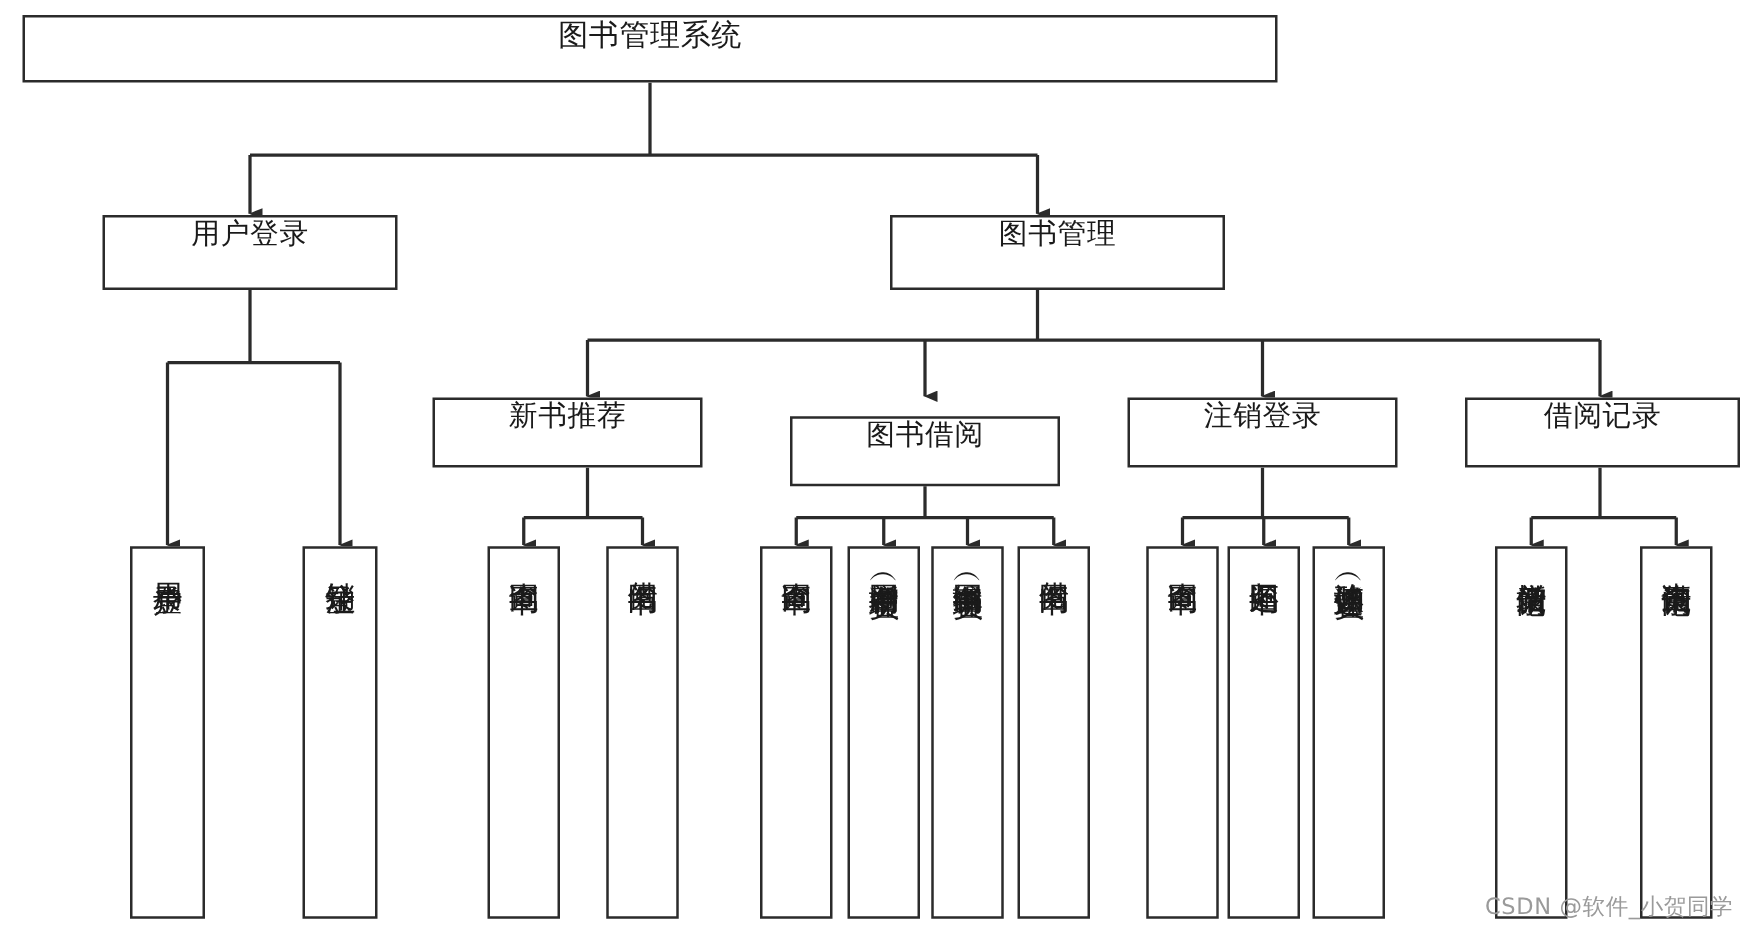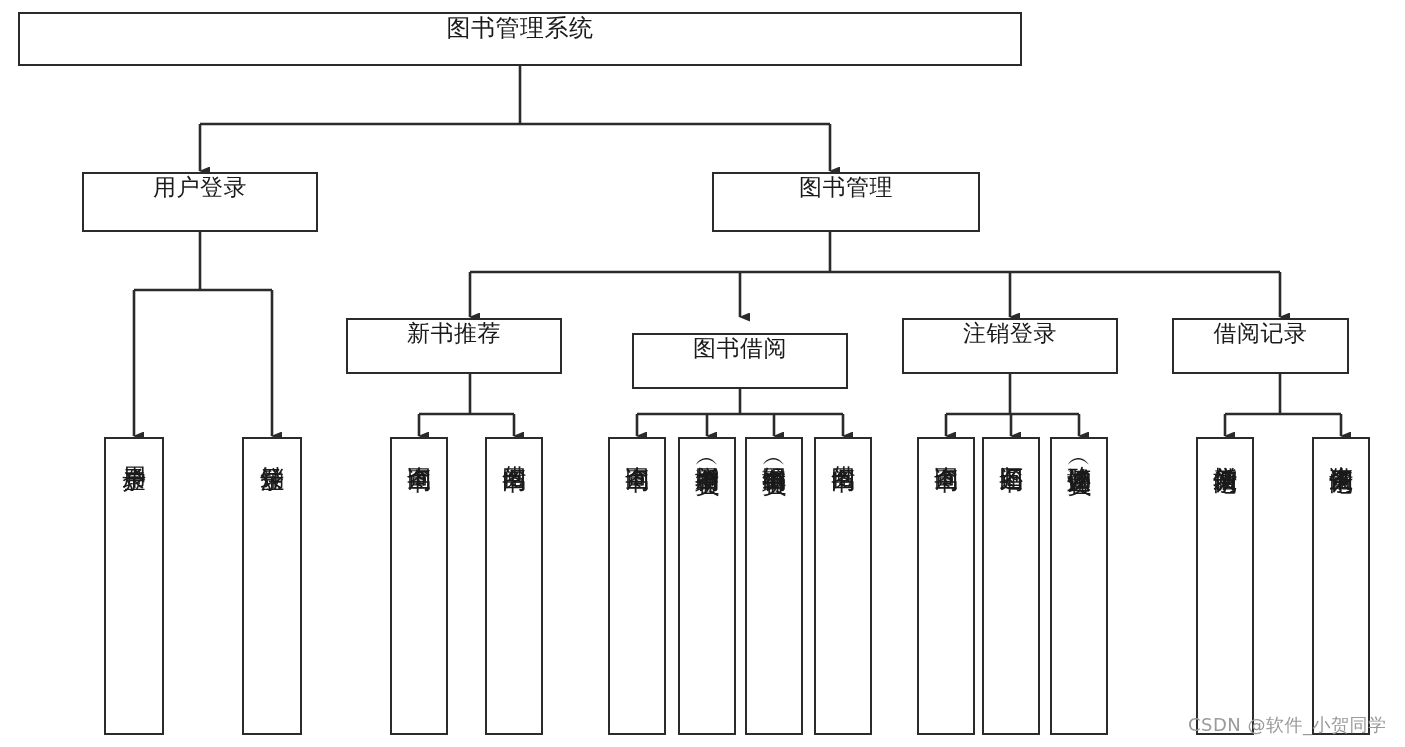--- a/index.html
+++ b/index.html
@@ -136,21 +136,21 @@
 
   <div class="node horiz" style="left: 346px; top: 318px; width: 216px; height: 56px;">
     <span class="node-label">新书推荐</span>
   </div>
   <div class="node horiz" style="left: 632px; top: 318px; width: 216px; height: 56px; margin-top: 15px;">
     <span class="node-label">图书借阅</span>
   </div>
   <div class="node horiz" style="left: 902px; top: 318px; width: 216px; height: 56px;">
     <span class="node-label">注销登录</span>
   </div>
-  <div class="node horiz" style="left: 1172px; top: 318px; width: 177px; height: 56px;">
+  <div class="node horiz" style="left: 1172px; top: 318px; width: 220px; height: 56px;">
     <span class="node-label">借阅记录</span>
   </div>
 
   <div class="node vert" style="left: 104px; top: 437px; width: 60px; height: 298px;">
     <span class="node-label">用户登录</span>
   </div>
   <div class="node vert" style="left: 242px; top: 437px; width: 60px; height: 298px;">
     <span class="node-label">注销登录</span>
   </div>
 

